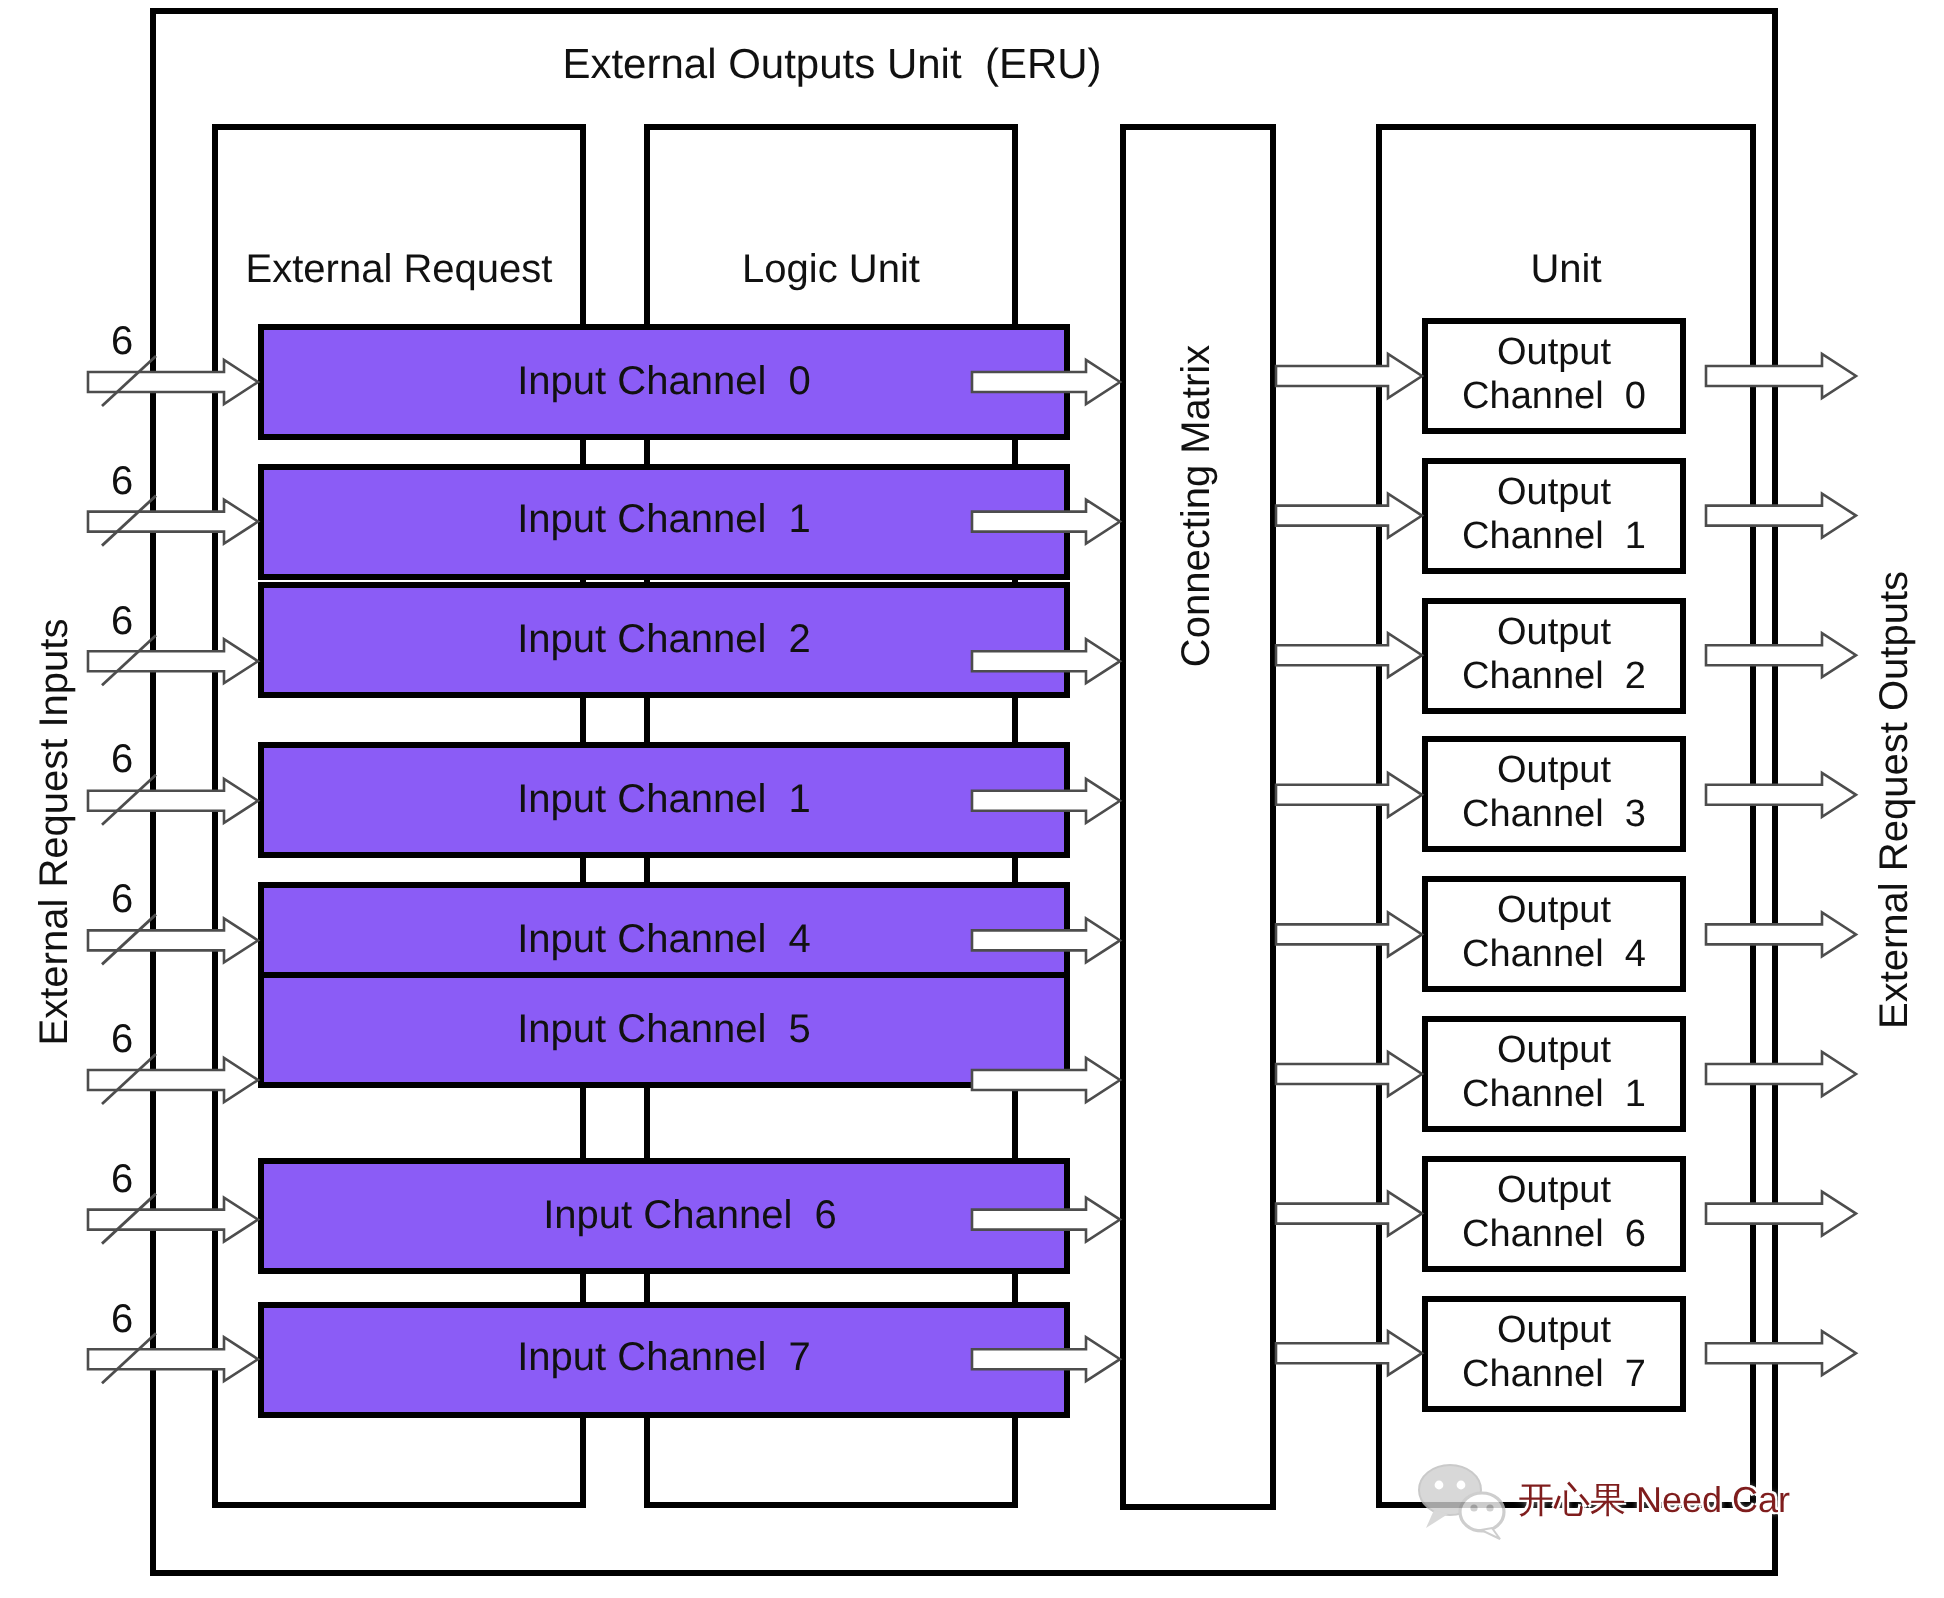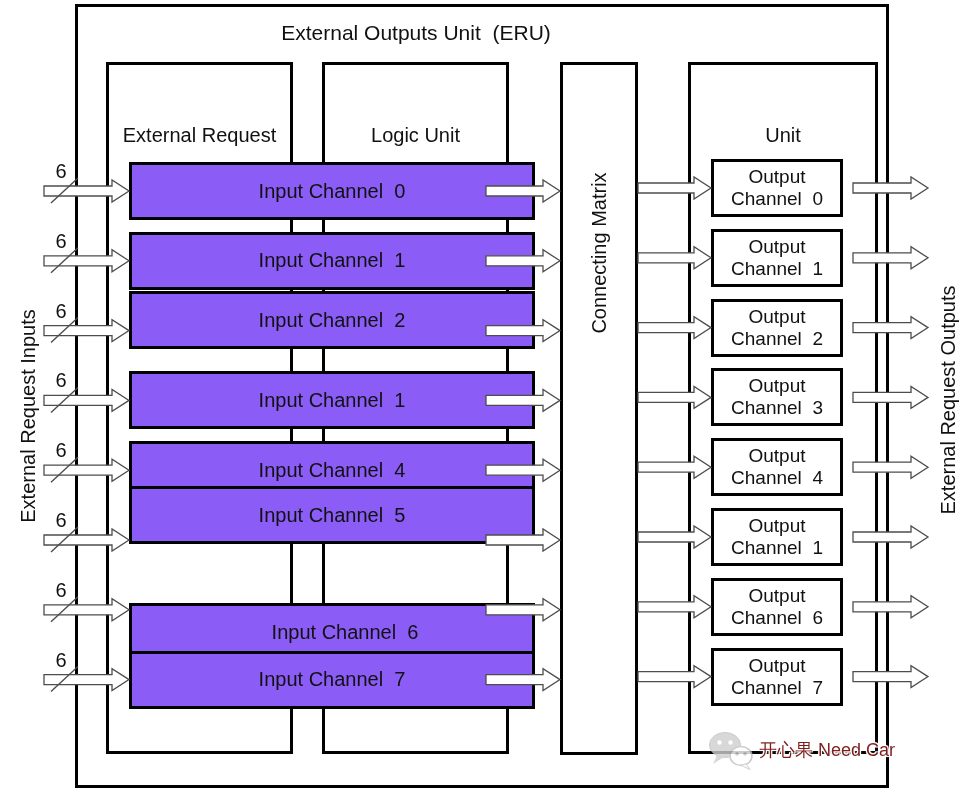--- a/index.html
+++ b/index.html
@@ -133,21 +133,21 @@
   </div>
     <div class="bus-label" style="top: 439.2px;">6</div>
     <div class="in-row" style="top: 486px;">
     <span>Input Channel  5</span>
   </div>
     <div class="out-row" style="top: 508px;">
     <span class="l0">Output</span>
     <span class="l1">Channel  1</span>
   </div>
     <div class="bus-label" style="top: 509px;">6</div>
-    <div class="in-row" style="top: 603px; padding-left: 26px;">
+    <div class="in-row" style="top: 579px; padding-left: 26px;">
     <span>Input Channel  6</span>
   </div>
     <div class="out-row" style="top: 577.8px;">
     <span class="l0">Output</span>
     <span class="l1">Channel  6</span>
   </div>
     <div class="bus-label" style="top: 578.8px;">6</div>
     <div class="in-row" style="top: 650.6px;">
     <span>Input Channel  7</span>
   </div>

